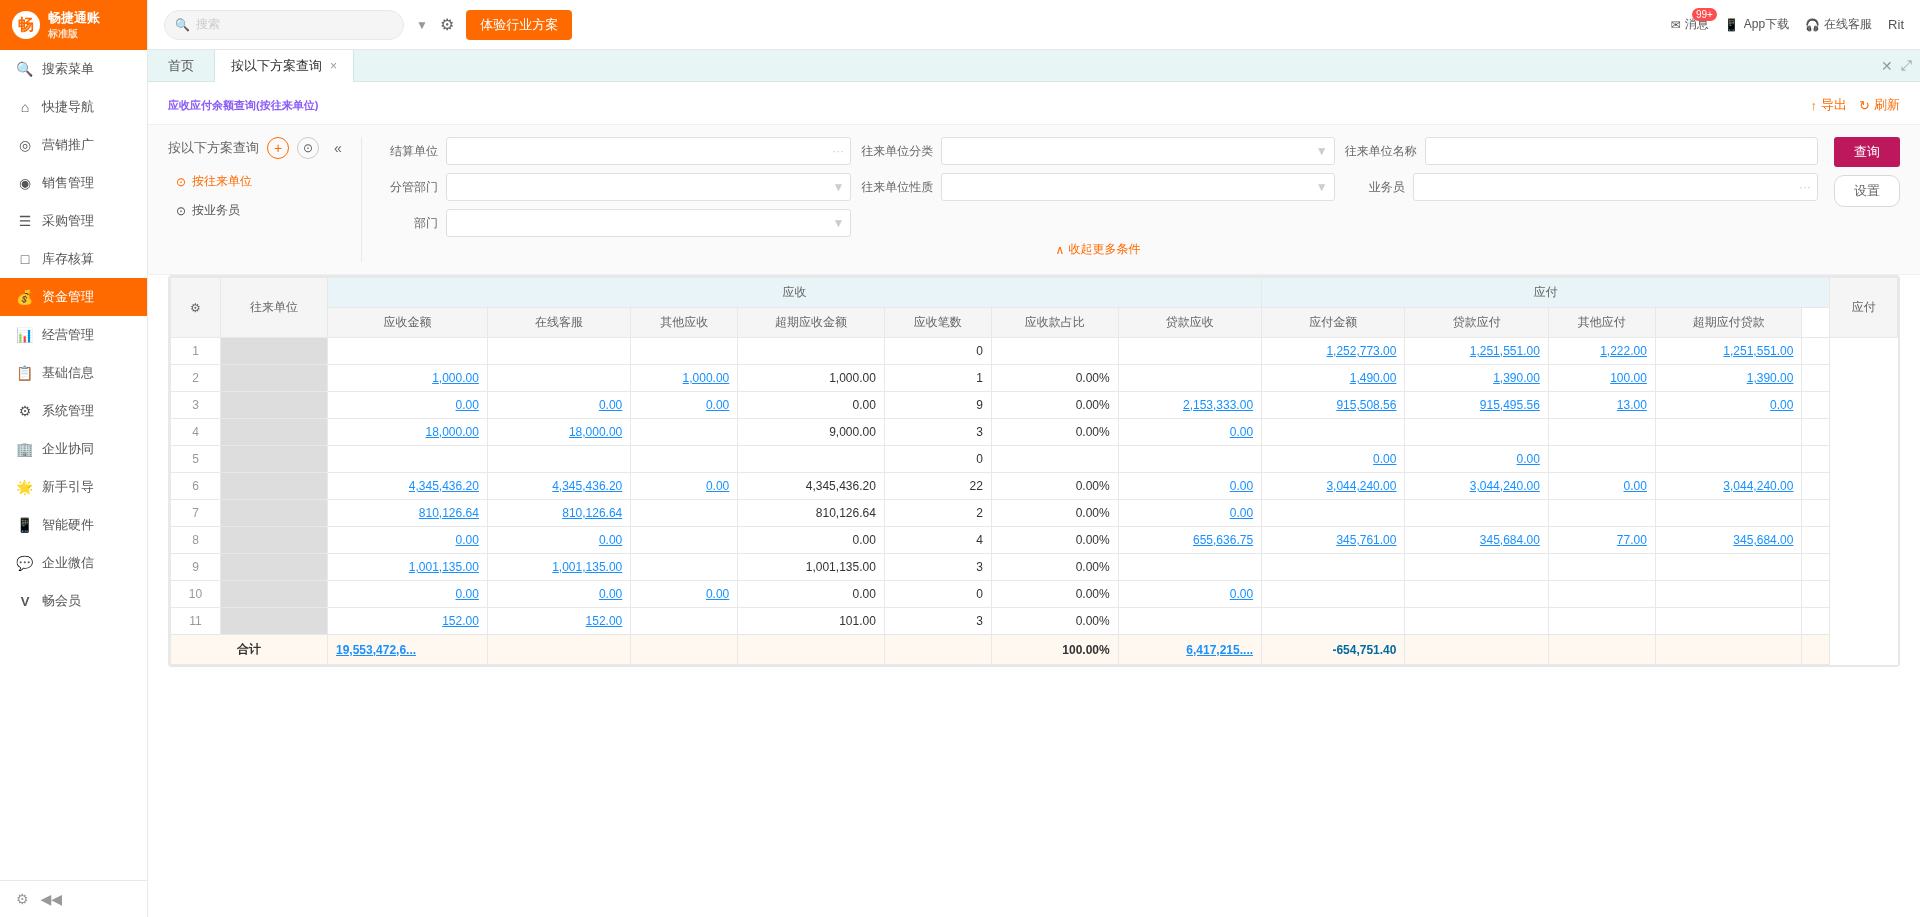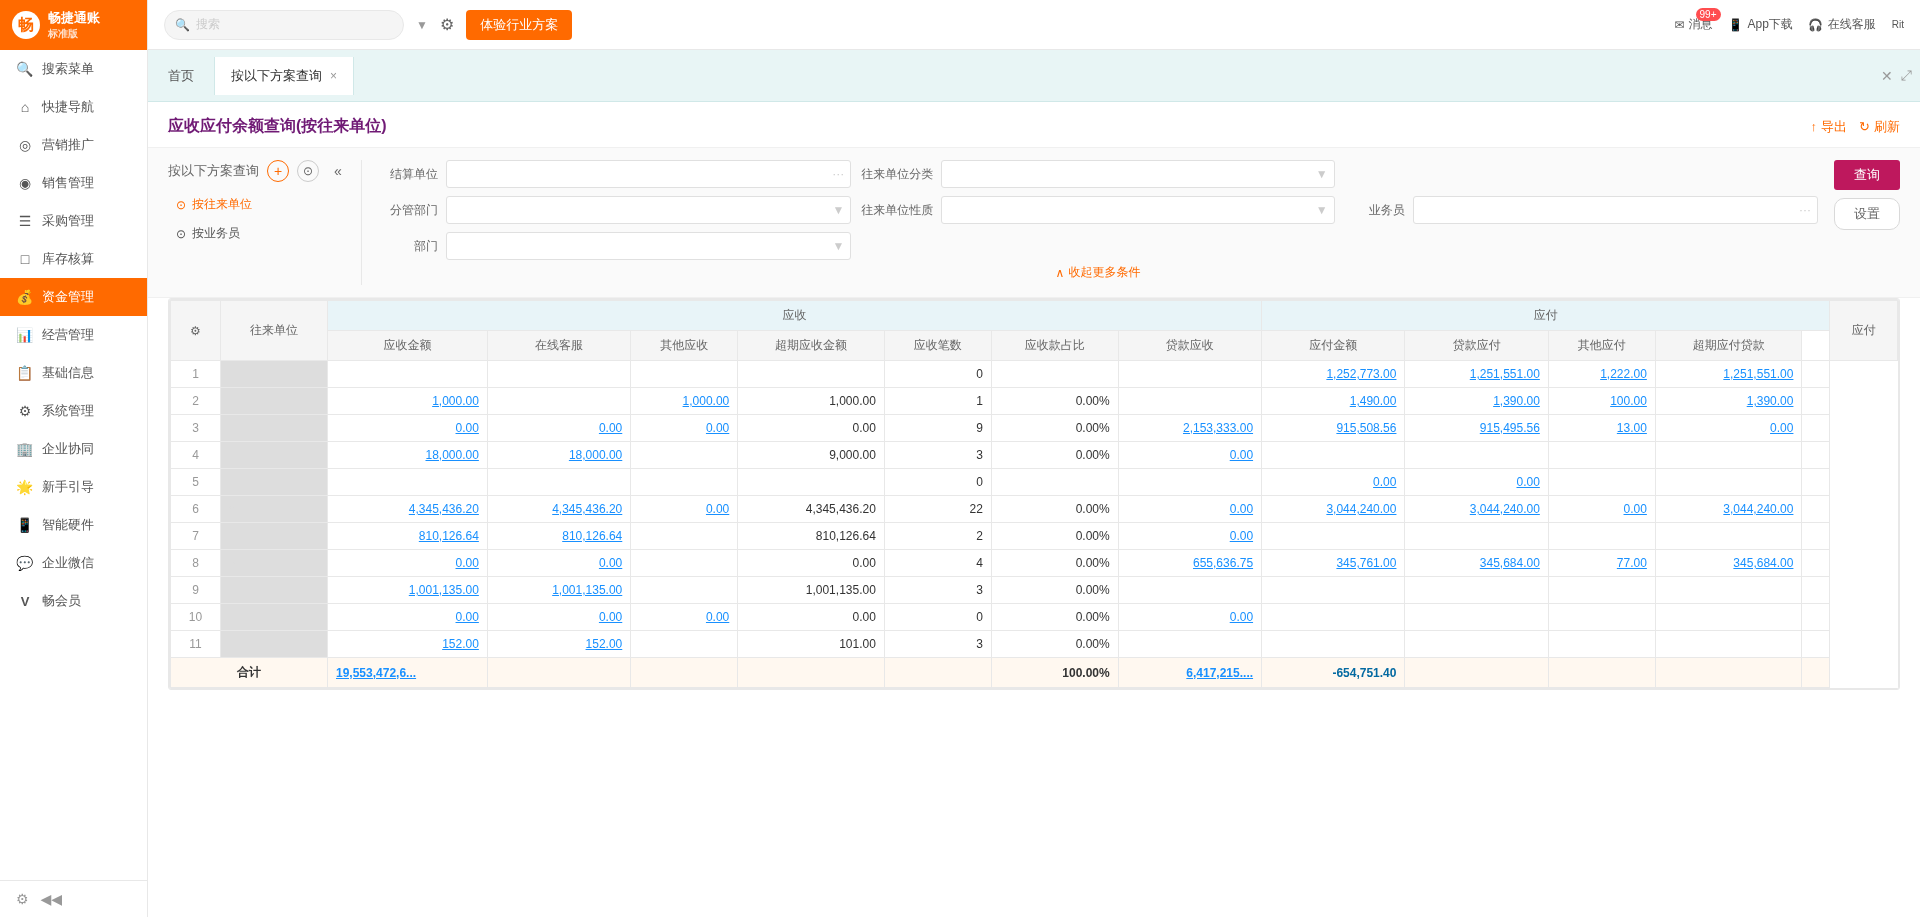--- a/index.html
+++ b/index.html
@@ -48,31 +48,31 @@
       background: #ff6a00; color: #fff; border: none; border-radius: 4px;
       padding: 6px 14px; cursor: pointer; font-size: 13px; white-space: nowrap;
     }
     .topbar-spacer { flex: 1; }
     .topbar-right { display: flex; align-items: center; gap: 16px; }
     .topbar-badge-wrap { position: relative; cursor: pointer; display: flex; align-items: center; gap: 4px; color: #555; }
     .topbar-badge {
       position: absolute; top: -8px; right: -8px; background: #ff4d4f; color: #fff;
       font-size: 10px; border-radius: 10px; padding: 1px 4px; min-width: 18px; text-align: center;
     }
-    .topbar-user { color: #555; cursor: pointer; font-size: 10px; }
+    .topbar-user { color: #555; cursor: pointer; font-size: 13px; }
 
     
     .main {
       position: fixed; left: 148px; right: 0; top: 50px; bottom: 0;
       display: flex; flex-direction: column; overflow: hidden;
     }
 
     
     .tabbar {
-      background: #e8f5f5; display: flex; align-items: center; height: 52px;
+      background: #e8f5f5; display: flex; align-items: center; height: 32px;
       border-bottom: 1px solid #d0e8e8; padding: 0;
     }
     .tab-home {
       padding: 0 20px; height: 38px; display: flex; align-items: center;
       color: #555; cursor: pointer; font-size: 13px; border-right: 1px solid #d0e8e8;
     }
     .tab-active {
       background: #fff; height: 38px; display: flex; align-items: center;
       padding: 0 16px; color: #333; font-size: 13px; border-right: 1px solid #d0e8e8;
       gap: 8px; cursor: pointer;
@@ -84,21 +84,21 @@
     
     .page-container {
       flex: 1; overflow-y: auto; background: #fff; padding: 0;
     }
 
     
     .page-header {
       display: flex; align-items: center; justify-content: space-between;
       padding: 14px 20px 10px; border-bottom: 1px solid #f0f0f0;
     }
-    .page-title { font-size: 16px; font-weight: bold; color: #701a75; }
+    .page-title { font-size: 11px; font-weight: bold; color: #8b5cf6; }
     .page-header-right { display: flex; gap: 12px; }
     .header-btn {
       display: flex; align-items: center; gap: 4px; color: #ff6a00; cursor: pointer; font-size: 13px;
     }
 
     
     .filter-area {
       padding: 12px 20px; background: #fafafa; border-bottom: 1px solid #f0f0f0;
     }
     .filter-label-bar {
@@ -336,20 +336,24 @@
                 <span style="flex:1;"></span>
                 <span class="filter-input-dots">···</span>
               </div>
             </div>
             <div class="filter-field">
               <span class="filter-field-label">往来单位分类</span>
               <div class="filter-input" style="position:relative;">
                 <span style="flex:1;"></span>
                 <span class="filter-input-arrow">▼</span>
               </div>
+            </div>
+            <div class="filter-field">
+              <span class="filter-field-label">往来单位名称</span>
+              <div class="filter-input"></div>
             </div>
           </div>
 
           <div style="display:grid; grid-template-columns:1fr 1fr 1fr; gap:10px; margin-bottom:8px;">
             <div class="filter-field">
               <span class="filter-field-label">分管部门</span>
               <div class="filter-input" style="position:relative;">
                 <span style="flex:1;"></span>
                 <span class="filter-input-arrow">▼</span>
               </div>

